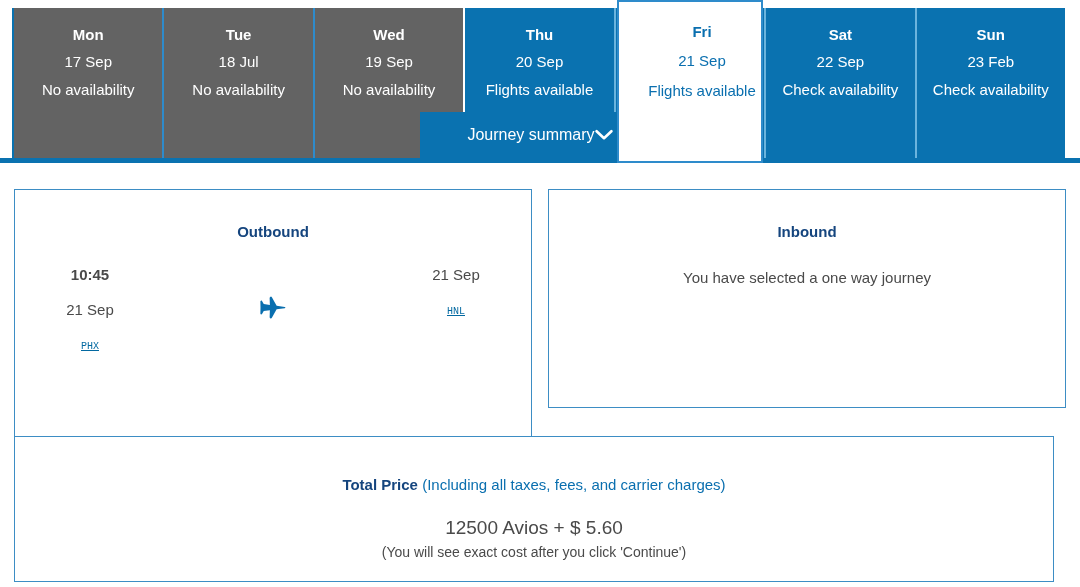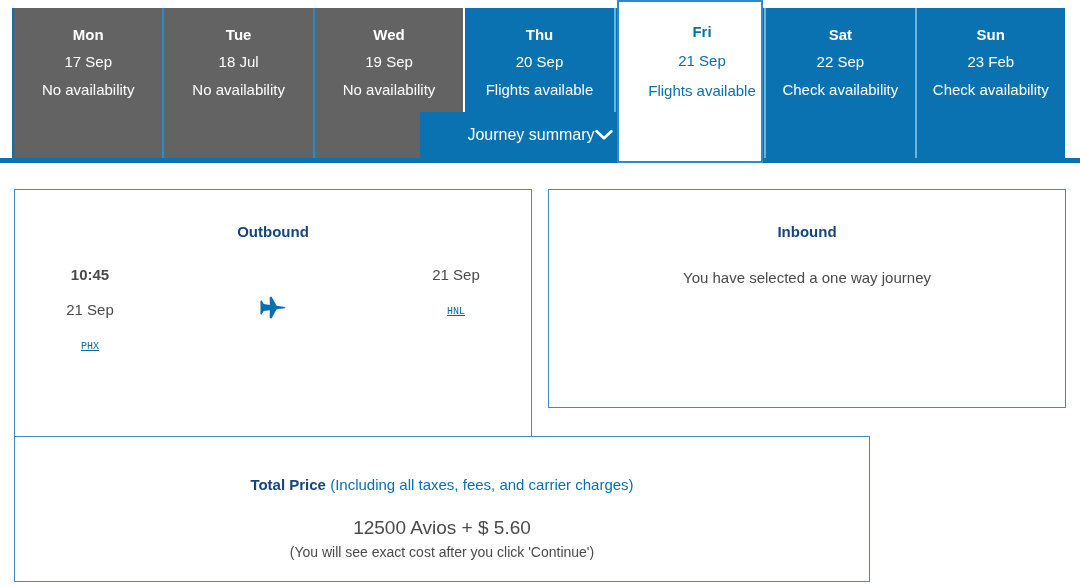--- a/index.html
+++ b/index.html
@@ -136,21 +136,21 @@
   }
   .panel-inbound {
     left: 548px;
     top: 189px;
     width: 518px;
     height: 219px;
   }
   .panel-price {
     left: 14px;
     top: 436px;
-    width: 856px;
+    width: 1040px;
     height: 146px;
   }
   .panel-title {
     text-align: center;
     font-size: 15px;
     font-weight: bold;
     color: #15457E;
     margin-top: 33px;
   }
 

